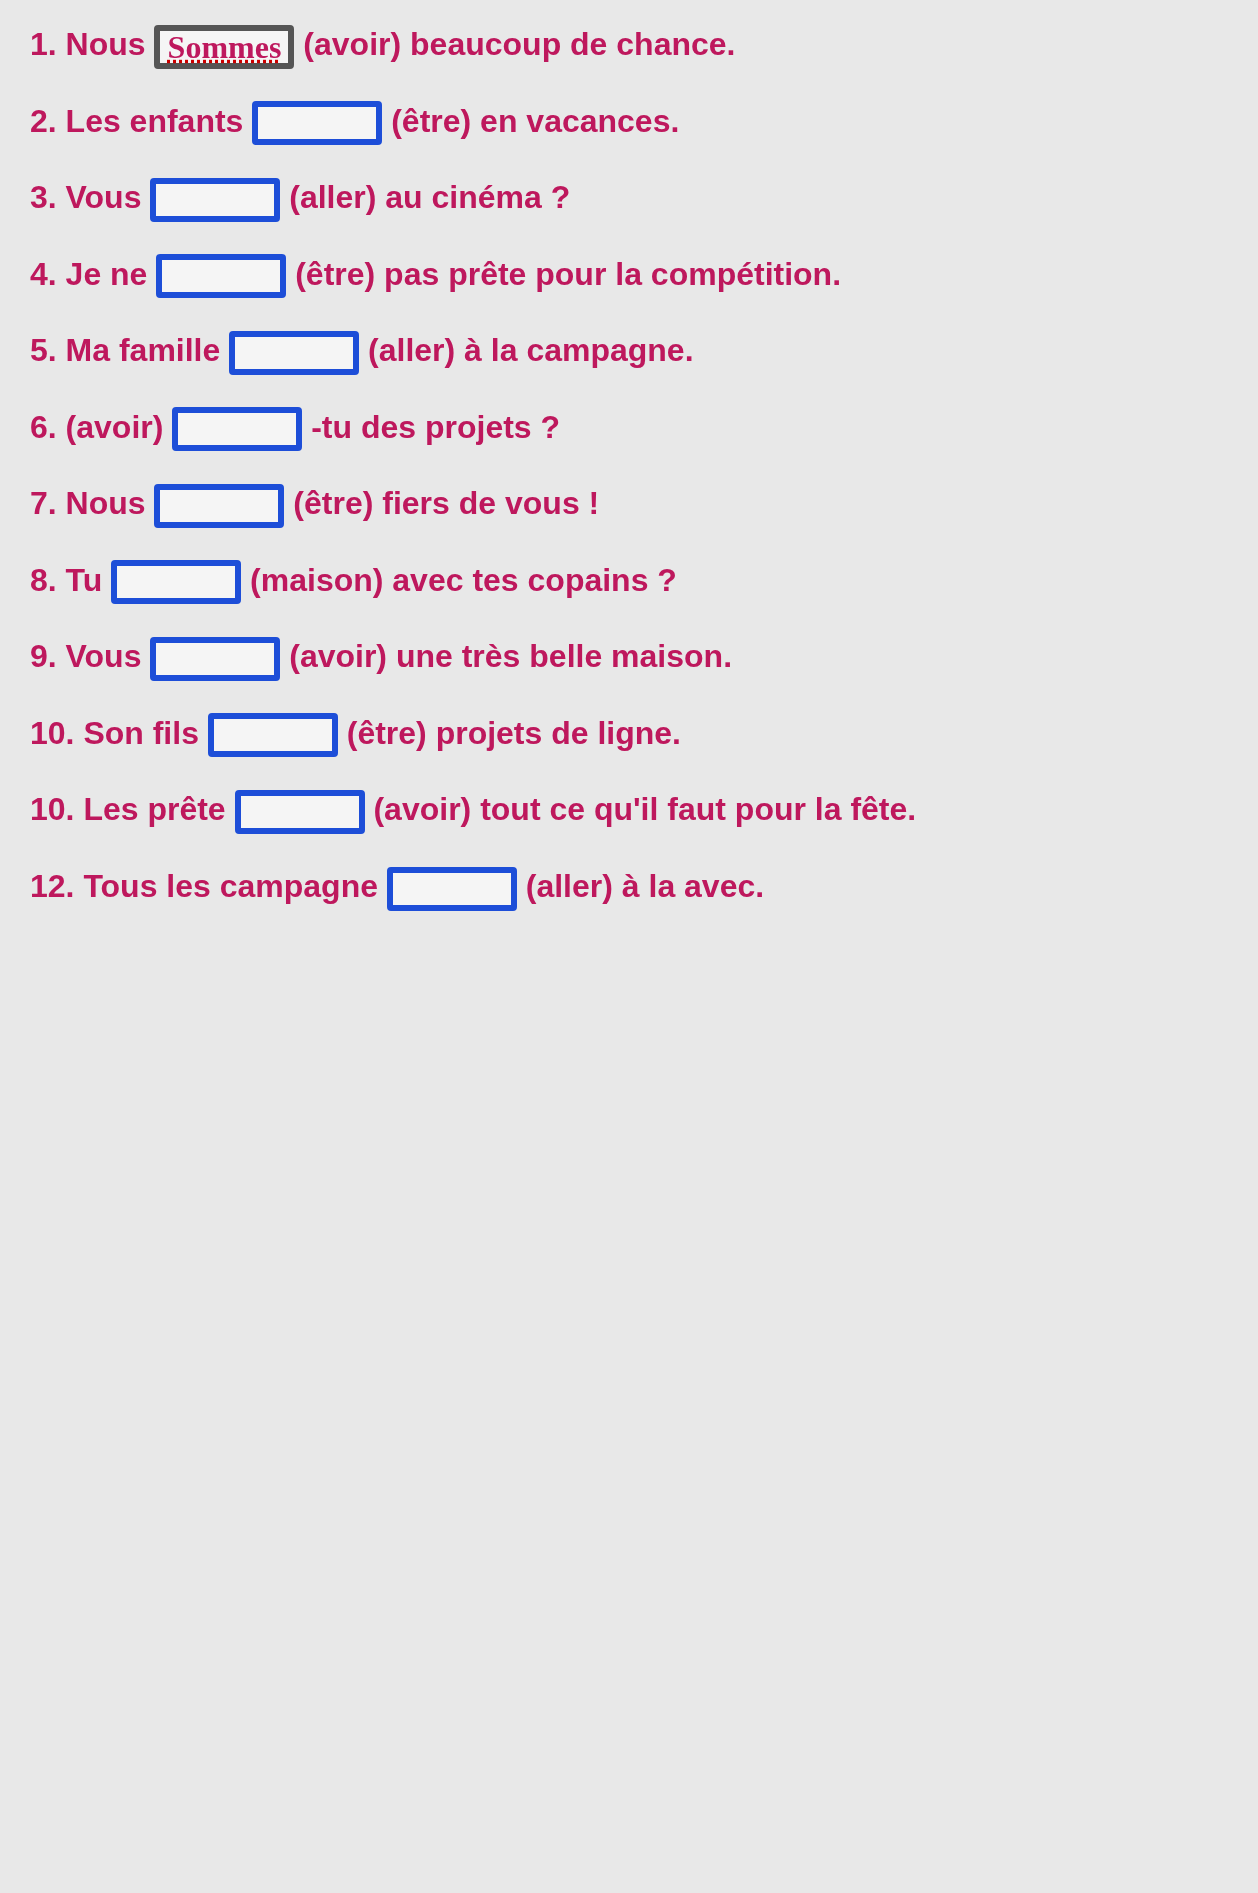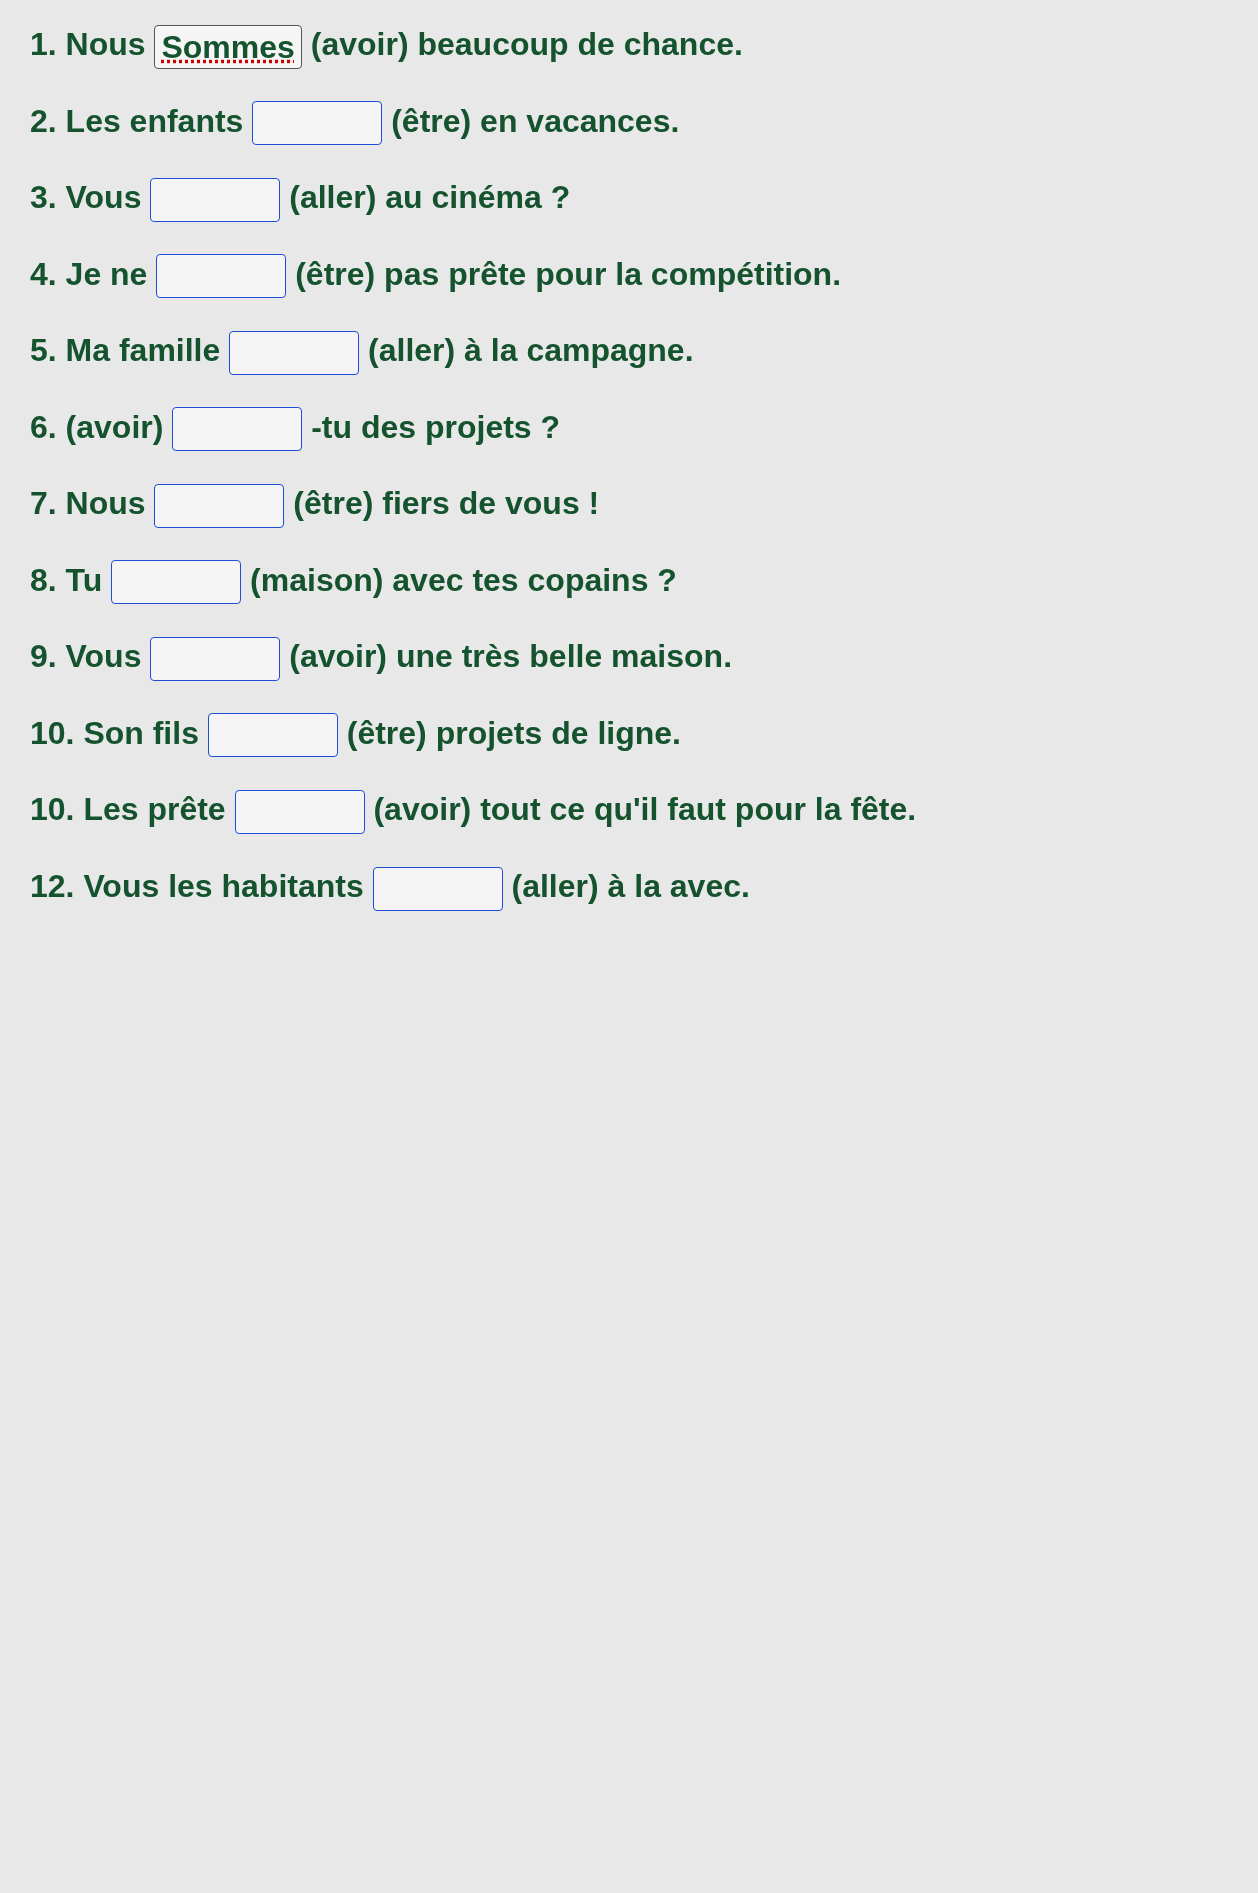--- a/index.html
+++ b/index.html
@@ -17,34 +17,35 @@
     }
 
     .exercise-list {
       list-style: none;
       padding: 0;
     }
 
     .exercise-item {
       font-size: 32px;
       font-weight: bold;
-      color: #14532d;
+      color: #be185d;
       margin-bottom: 28px;
       line-height: 1.5;
     }
 
     .answer-box {
       display: inline-block;
-      border: 1px solid #1d4ed8;
+      border: 6px solid #1d4ed8;
       border-radius: 4px;
       min-width: 130px;
       height: 44px;
       vertical-align: middle;
       background-color: #f5f5f5;
       padding: 2px 6px;
+      font-family: Liberation Serif, serif;
     }
 
     .answer-box.filled {
       border-color: #555;
       text-decoration: underline;
       text-decoration-color: #cc0000;
       text-decoration-style: dotted;
     }
   </style>
 </head>
@@ -130,18 +131,18 @@
 
   <li class="exercise-item">
     <span>10.</span>
     <span>Les prête</span>
     <span class="answer-box" style="min-width: 130px; display: inline-block;"></span>
     <span>(avoir) tout ce qu'il faut pour la fête.</span>
   </li>
 
   <li class="exercise-item">
     <span>12.</span>
-    <span>Vous les habitants</span>
+    <span>Tous les campagne</span>
     <span class="answer-box" style="min-width: 130px; display: inline-block;"></span>
     <span>(aller) à la avec.</span>
   </li>
 
 </ul>
 
 </body></html>

